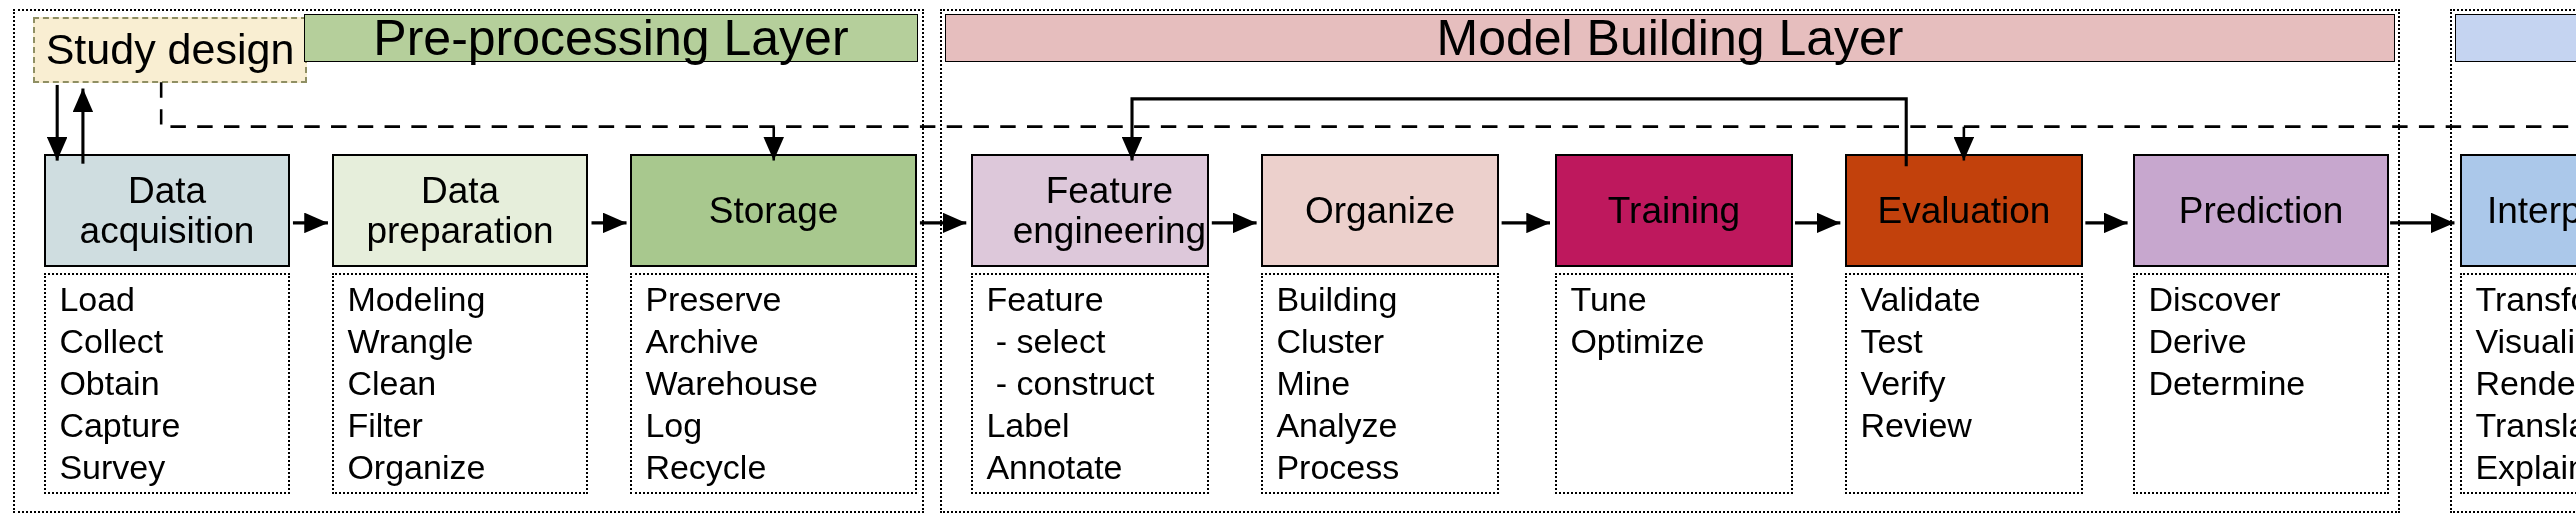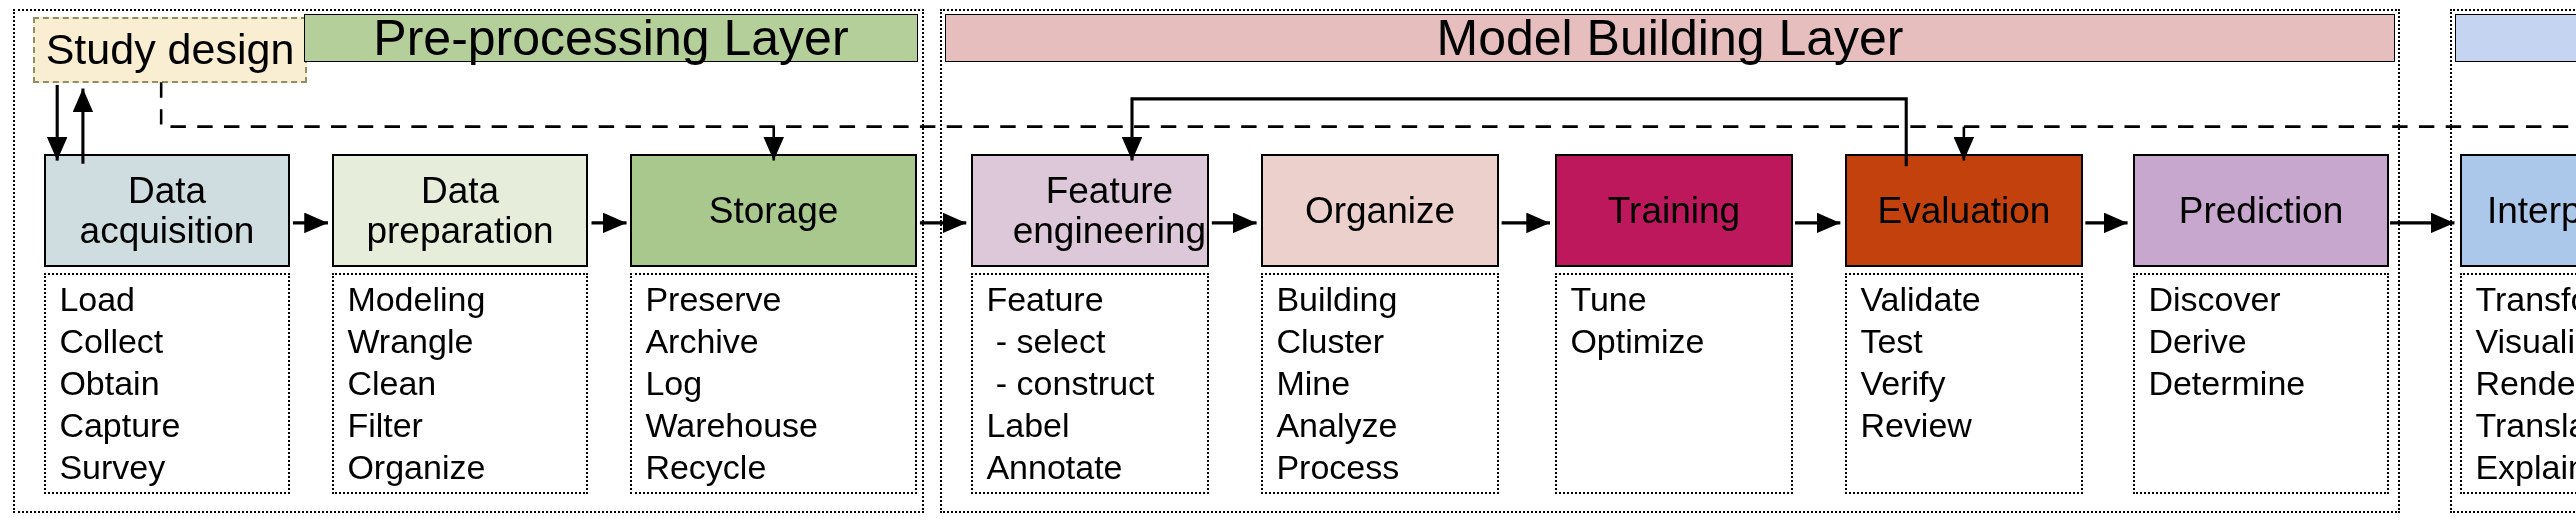--- a/index.html
+++ b/index.html
@@ -73,22 +73,22 @@
       </div>
   </div>
 
   <div class="column" style="left:630px; width:287px;">
     <div class="title-box" style="background-color: rgb(168, 200, 142);">
       <span>Storage</span>
     </div>
     <div class="list-box">
         <div class="list-item">Preserve</div>
         <div class="list-item">Archive</div>
+        <div class="list-item">Warehouse</div>
         <div class="list-item">Log</div>
-        <div class="list-item">Warehouse</div>
         <div class="list-item">Recycle</div>
       </div>
   </div>
 
   <div class="column" style="left:971px; width:238px;">
     <div class="title-box" style="background-color: rgb(221, 200, 218); padding-left: 44px;">
       <span>Feature engineering</span>
     </div>
     <div class="list-box">
         <div class="list-item">Feature</div>

